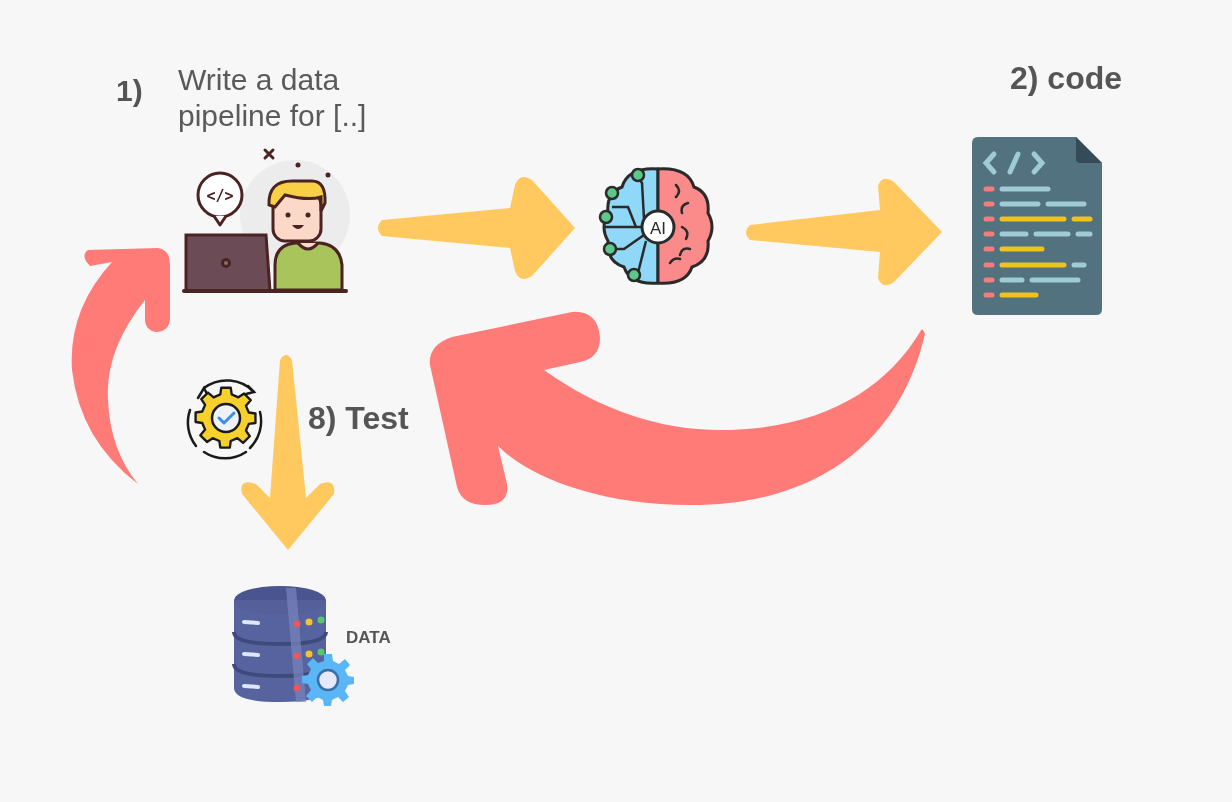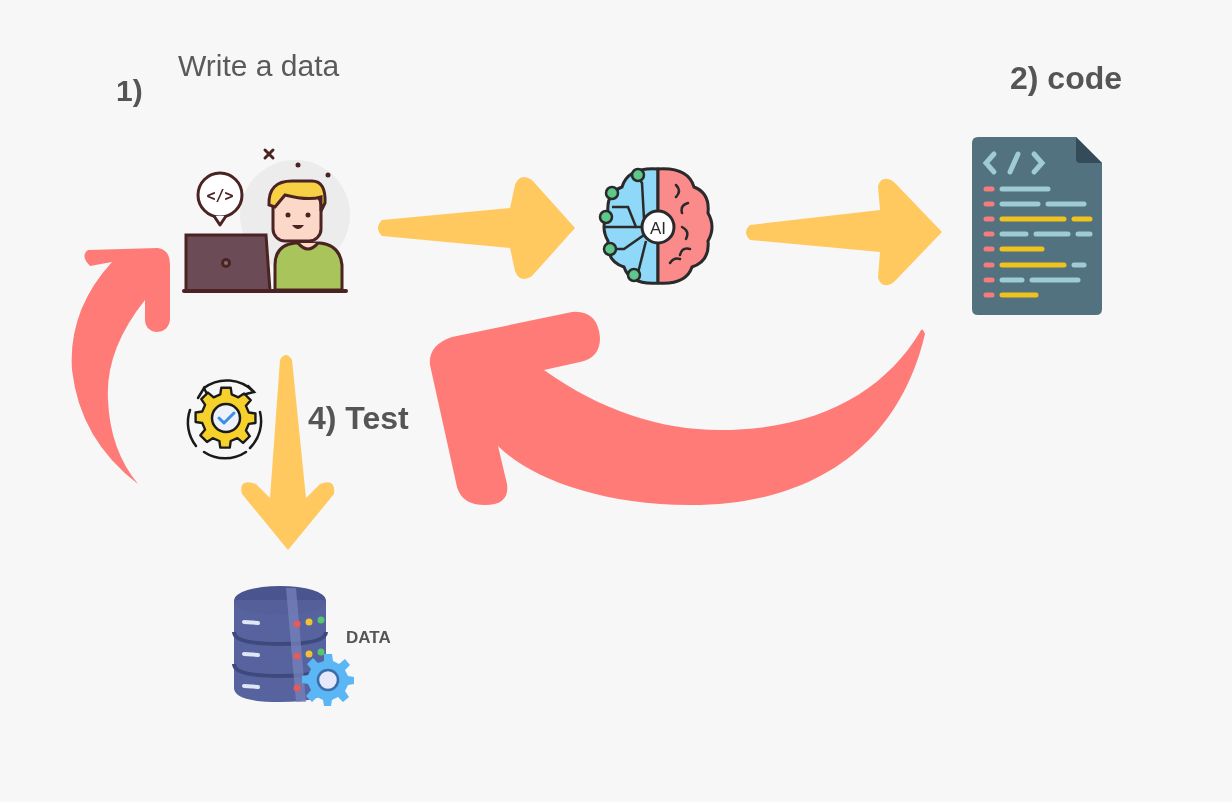--- a/index.html
+++ b/index.html
@@ -8,27 +8,28 @@
   .step-num { color:#555555; font-weight:bold; font-size:30px; }
   .step1-text { color:#5a5a5a; font-size:30px; line-height:36px; }
   .step-title { color:#555555; font-weight:bold; font-size:32px; }
   .data-label { color:#555555; font-weight:bold; font-size:17px; }
   svg { position:absolute; overflow:visible; }
 </style>
 </head>
 <body>
 
 <div class="abs step-num" style="left:116px; top:74px;">1)</div>
-<div class="abs step1-text" style="left:178px; top:48px;">
+<div class="abs step1-text" style="left:178px; top:62px;">
   <div>Write a data</div>
+  <div>pipeline for [..]</div>
 </div>
 
 <div class="abs step-title" style="left:990px; top:60px;margin-left:20px;">2) code</div>
 
-<div class="abs step-title" style="left:308px; top:400px;">4) Test</div>
+<div class="abs step-title" style="left:308px; top:400px;">8) Test</div>
 
 <div class="abs data-label" style="left:346px; top:628px;text-align:right;">DATA</div>
 
 <svg style="left:0; top:0;" width="1232" height="802">
   <path d="M382,220 L510,208 L515,185 Q520,172 532,180 L575,228 L532,276 Q520,284 515,271 L510,248 L382,236 Q374,228 382,220 Z" fill="#ffc95f"></path>
 </svg>
 
 <svg style="left:0; top:0;" width="1232" height="802">
   <path d="M750,225 L880,210 L878,186 Q882,174 894,182 L942,232 L894,282 Q882,290 878,278 L880,252 L750,240 Q742,232 750,225 Z" fill="#ffc95f"></path>
 </svg>

